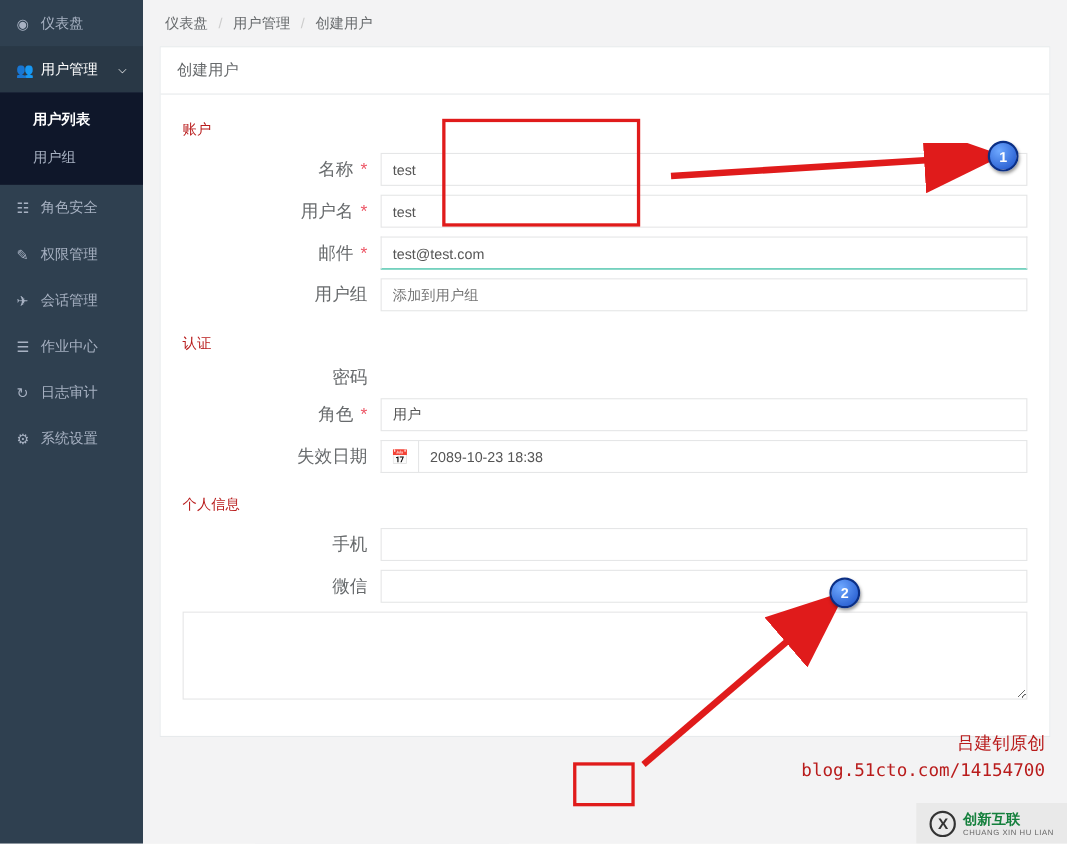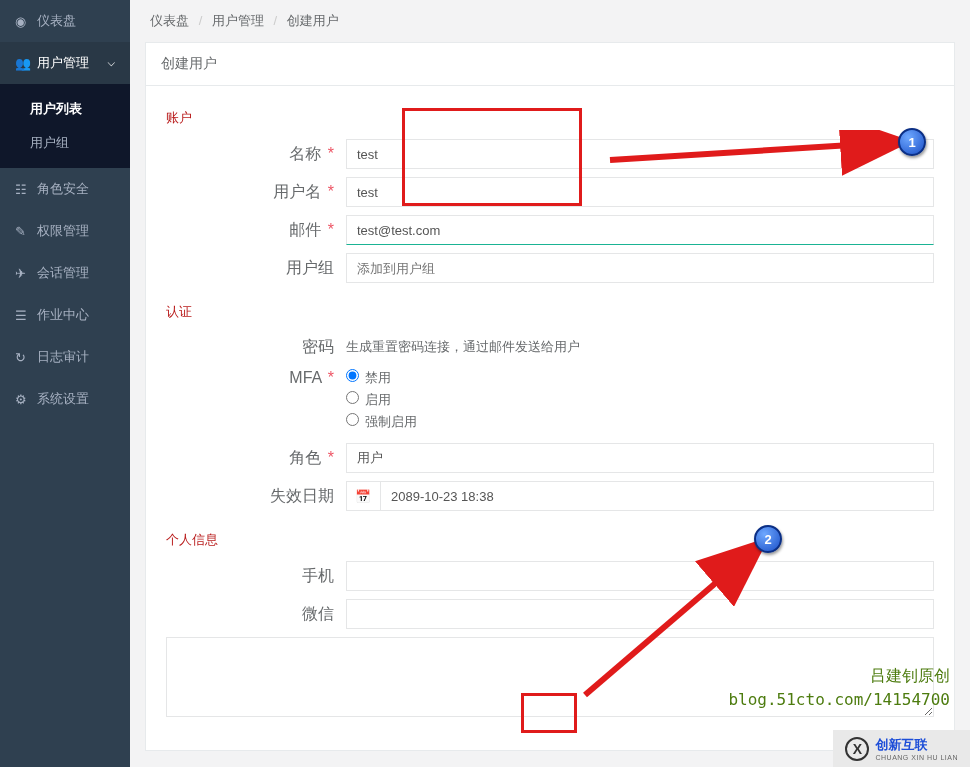--- a/index.html
+++ b/index.html
@@ -41,21 +41,21 @@
     .textarea { flex: 1; min-height: 80px; border: 1px solid #e5e6e7; padding: 6px 10px; resize: vertical; }
     
     .highlight-box { border: 3px solid #e01b1b; position: absolute; pointer-events: none; }
     .box1 { left: 272px; top: 108px; width: 180px; height: 98px; }
     .box2 { left: 391px; top: 693px; width: 56px; height: 40px; }
     
     .marker { position: absolute; width: 28px; height: 28px; border-radius: 50%; background: radial-gradient(circle at 35% 30%, #6ea8ff, #1a4fc7); border: 2px solid #0b2f85; color: #fff; font-weight: bold; display: flex; align-items: center; justify-content: center; box-shadow: 1px 2px 3px rgba(0,0,0,0.4); }
     .marker1 { left: 768px; top: 128px; }
     .marker2 { left: 624px; top: 525px; }
     
-    .watermark { position: absolute; right: 20px; bottom: 55px; text-align: right; color: #4d7c0f; font-size: 16px; font-family: monospace; line-height: 1.5; }
+    .watermark { position: absolute; right: 20px; bottom: 55px; text-align: right; color: #b91c1c; font-size: 16px; font-family: monospace; line-height: 1.5; }
     .logo-badge { position: absolute; right: 0; bottom: 0; background: #e9e9e9; padding: 6px 12px; display: flex; align-items: center; gap: 6px; font-size: 11px; color: #666; }
     .logo-circle { width: 24px; height: 24px; border: 2px solid #333; border-radius: 50%; display: flex; align-items: center; justify-content: center; font-weight: bold; font-size: 14px; color: #333; }
     
     .arrow-svg { position: absolute; pointer-events: none; }
   </style>
 </head>
 <body>
 
 <div class="wrapper">
   <div class="sidebar">
@@ -124,29 +124,20 @@
           <input class="form-control teal" value="test@test.com" style="">
         </div>
         <div class="form-row">
           <div class="form-label"><span>用户组</span></div>
           <input class="form-control" placeholder="添加到用户组" style="">
         </div>
 
         <div class="section-title" style="margin-top:20px">认证</div>
         <div class="form-row">
           <div class="form-label"><span>密码</span></div>
-          <div class="form-static">生成重置密码连接，通过邮件发送给用户</div>
-        </div>
-        <div class="form-row" style="align-items:flex-start">
-          <div class="form-label"><span>MFA</span> <span class="req">*</span></div>
-          <div class="radio-group">
-            <label class="radio-item"><input type="radio" name="mfa" checked="" style=""><span>禁用</span></label>
-            <label class="radio-item"><input type="radio" name="mfa" style=""><span>启用</span></label>
-            <label class="radio-item"><input type="radio" name="mfa" style=""><span>强制启用</span></label>
-          </div>
         </div>
 
         <div class="form-row">
           <div class="form-label"><span>角色</span> <span class="req">*</span></div>
           <input class="form-control" value="用户" style="">
         </div>
         <div class="form-row">
           <div class="form-label"><span>失效日期</span></div>
           <div class="input-group">
             <div class="input-addon">📅</div>
@@ -193,18 +184,18 @@
     <div class="marker marker1">1</div>
     <div class="marker marker2">2</div>
 
     <div class="watermark">
       <div>吕建钊原创</div>
       <div>blog.51cto.com/14154700</div>
     </div>
     <div class="logo-badge">
       <div class="logo-circle">X</div>
       <div>
-        <div style="font-weight:bold;font-size:13px;color:#1d4ed8">创新互联</div>
+        <div style="font-weight:bold;font-size:13px;color:#15803d">创新互联</div>
         <div style="font-size:7px;letter-spacing:0.5px">CHUANG XIN HU LIAN</div>
       </div>
     </div>
   </div>
 </div>
 
 </body></html>

